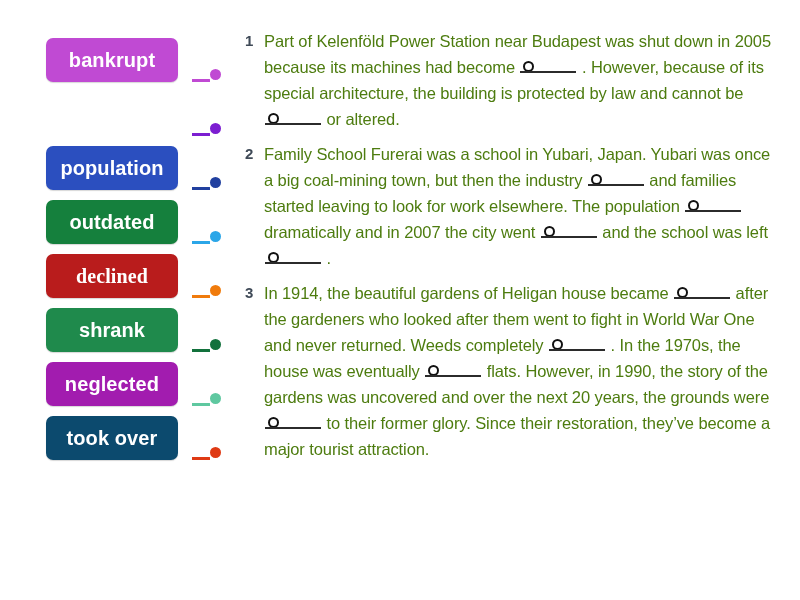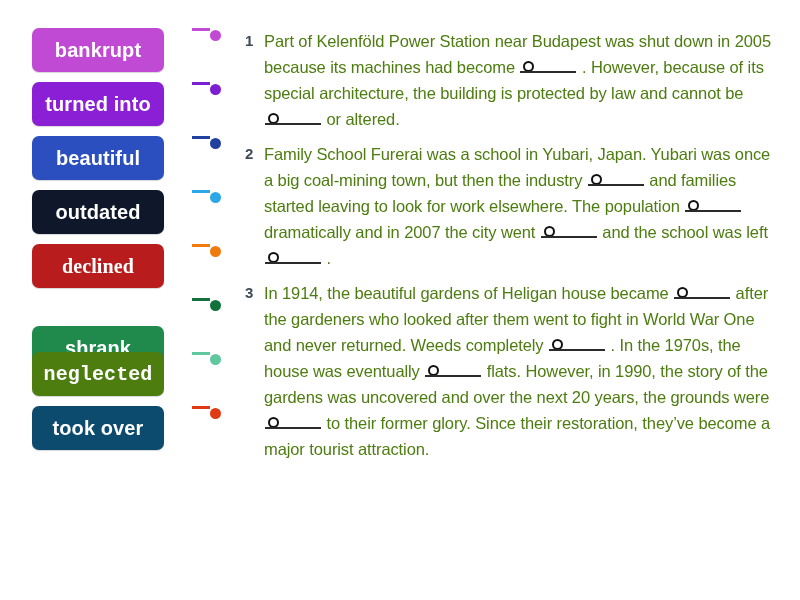--- a/index.html
+++ b/index.html
@@ -27,24 +27,24 @@
     width: 232px;
     height: 600px;
     padding-top: 28px;
     display: flex;
     flex-direction: column;
     align-items: flex-start;
   }
   .label-row {
     position: relative;
     display: flex;
-    align-items: flex-start;
+    align-items: flex-end;
     height: 54px;
     width: 232px;
-    padding-left: 32px;
+    padding-left: 46px;
   }
   .chip {
     position: relative;
     width: 132px;
     height: 44px;
     border-radius: 7px;
     display: flex;
     align-items: center;
     justify-content: center;
     color: #ffffff;
@@ -135,46 +135,45 @@
 
 <div id="app">
 
   <div id="labels">
       <div class="label-row">
         <div class="chip" style="background: rgb(192, 74, 211);">bankrupt</div>
         <div class="connector" style="background: rgb(192, 74, 211);"></div>
         <div class="node" style="background: rgb(192, 74, 211);"></div>
       </div>
       <div class="label-row">
-        <div class="chip" style="background: rgb(139, 31, 214);">turned into</div>
         <div class="connector" style="background: rgb(124, 30, 209);"></div>
         <div class="node" style="background: rgb(124, 30, 209);"></div>
       </div>
       <div class="label-row">
-        <div class="chip" style="background: rgb(43, 79, 191);">beautiful</div>
+        <div class="chip" style="background: rgb(43, 79, 191);">population</div>
         <div class="connector" style="background: rgb(33, 64, 159);"></div>
         <div class="node" style="background: rgb(33, 64, 159);"></div>
       </div>
       <div class="label-row">
-        <div class="chip" style="background: #0f172a;">outdated</div>
+        <div class="chip" style="background: #15803d;">outdated</div>
         <div class="connector" style="background: rgb(43, 166, 232);"></div>
         <div class="node" style="background: rgb(43, 166, 232);"></div>
       </div>
       <div class="label-row">
         <div class="chip" style="background: #b91c1c; font-family: Liberation Serif, serif;">declined</div>
         <div class="connector" style="background: rgb(240, 123, 12);"></div>
         <div class="node" style="background: rgb(240, 123, 12);"></div>
       </div>
       <div class="label-row">
         <div class="chip" style="background: rgb(31, 138, 76); margin-top: 28px;">shrank</div>
         <div class="connector" style="background: rgb(18, 113, 60);"></div>
         <div class="node" style="background: rgb(18, 113, 60);"></div>
       </div>
       <div class="label-row">
-        <div class="chip" style="background: #4d7c0f; font-family: Liberation Mono, monospace;">neglected</div>
+        <div class="chip" style="background: #a21caf;">neglected</div>
         <div class="connector" style="background: rgb(95, 200, 160);"></div>
         <div class="node" style="background: rgb(95, 200, 160);"></div>
       </div>
       <div class="label-row">
         <div class="chip" style="background: #0c4a6e;">took over</div>
         <div class="connector" style="background: rgb(223, 58, 20);"></div>
         <div class="node" style="background: rgb(223, 58, 20);"></div>
       </div>
     </div>
 

